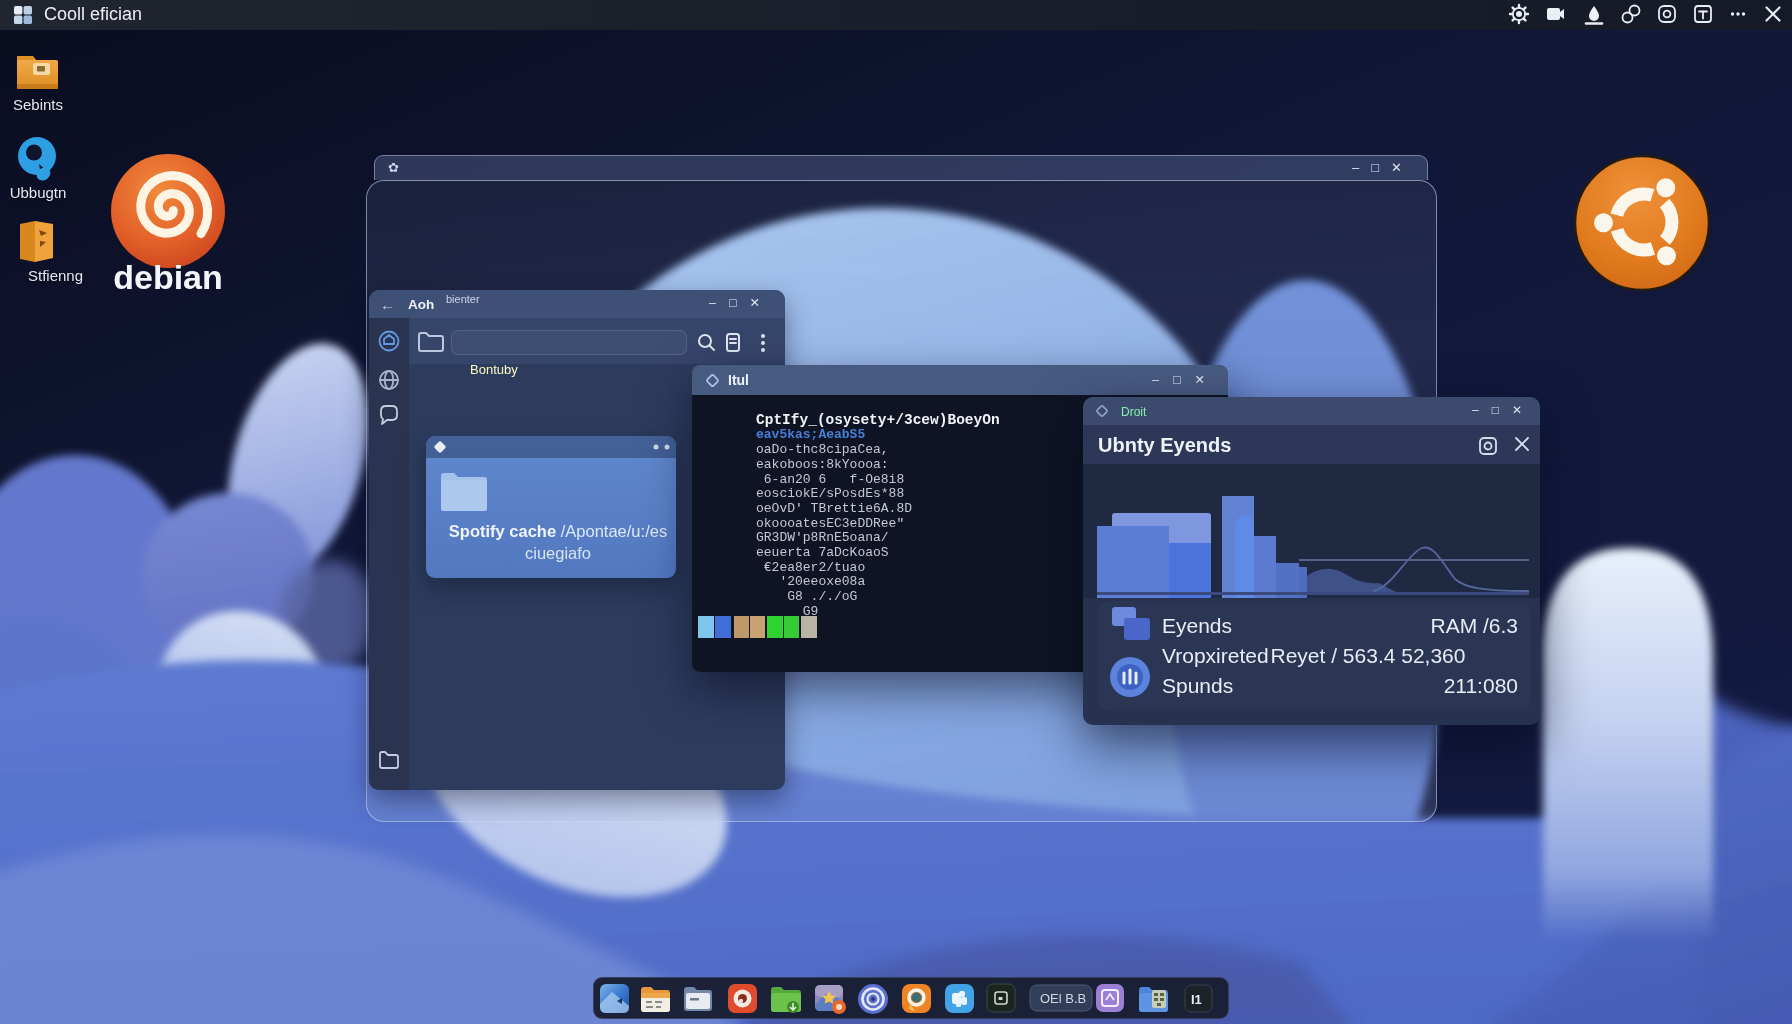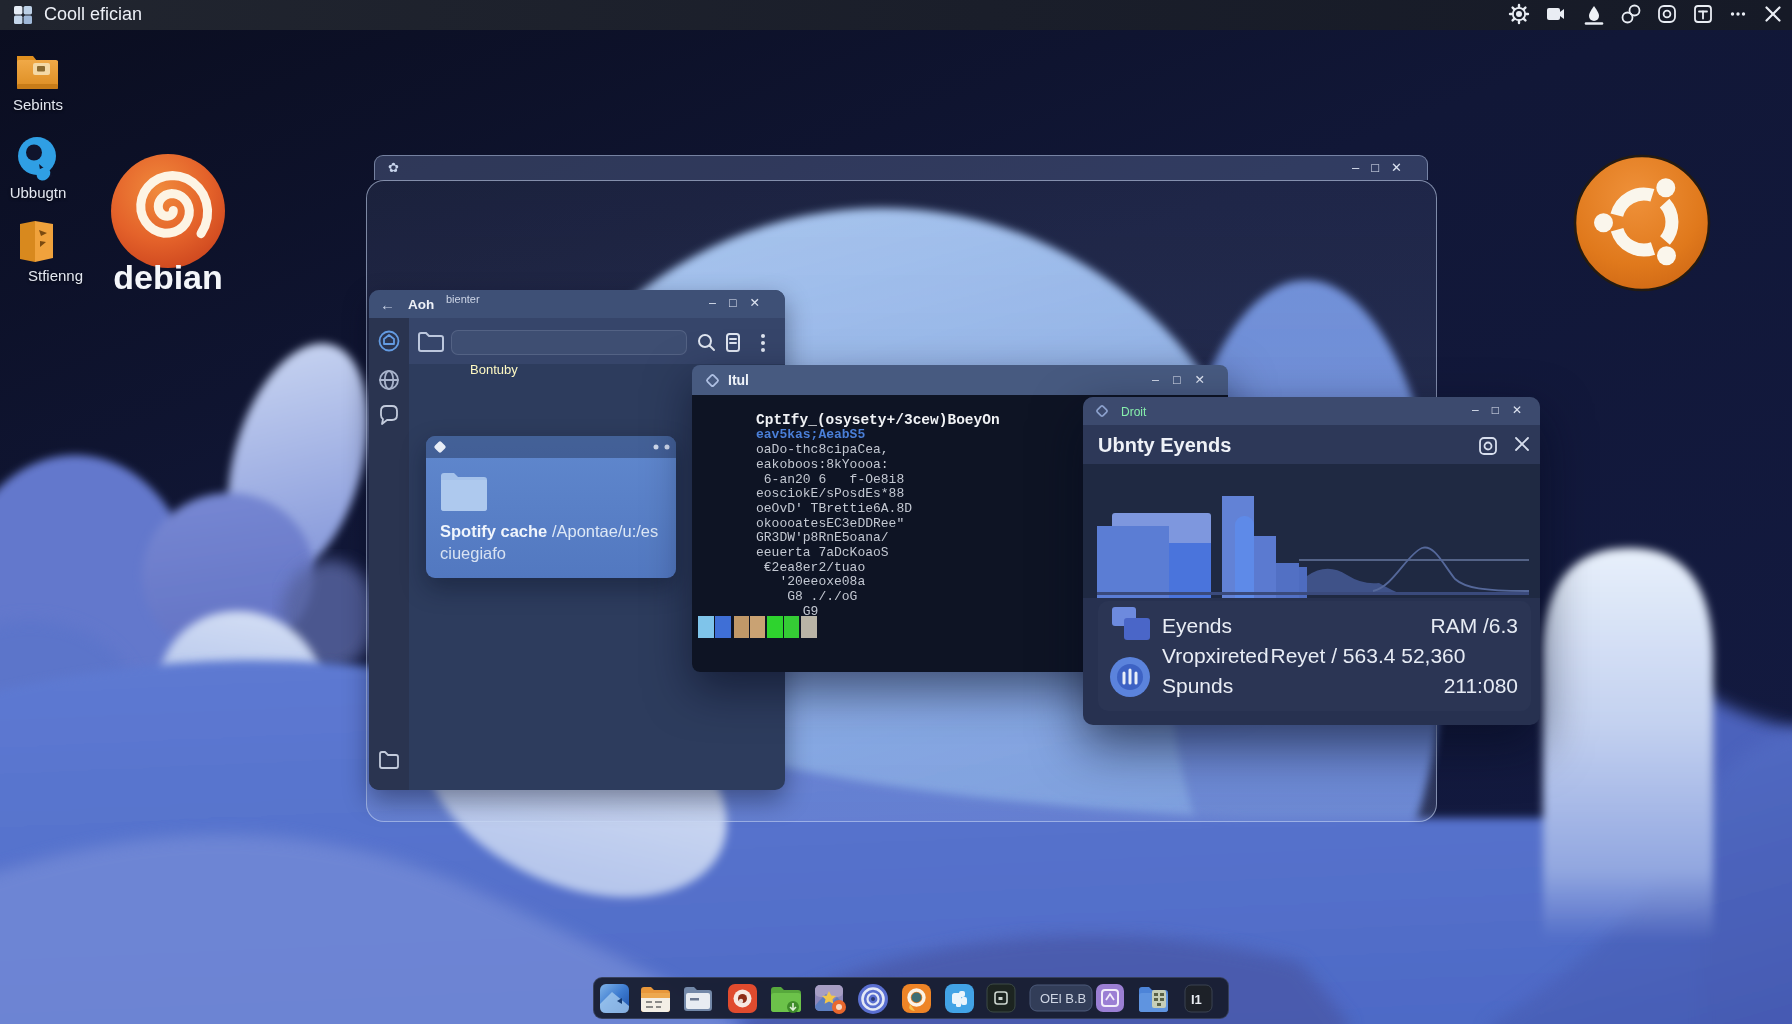--- a/index.html
+++ b/index.html
@@ -298,21 +298,21 @@
       <div class="abs" style="left:0;top:0;width:250px;height:22px;background:rgba(28,42,76,0.42);"></div>
       <svg class="abs" style="left:6px;top:5px;" width="240" height="15" viewBox="0 0 240 15">
         <rect x="3.5" y="1.5" width="9" height="9" rx="2" transform="rotate(45 8 6)" fill="#e8edf6"></rect>
         <circle cx="224" cy="6" r="2.5" fill="#cfd9ec"></circle>
           <circle cx="235" cy="6" r="2.5" fill="#cfd9ec"></circle>
       </svg>
       <svg class="abs" style="left:14px;top:32px;" width="48" height="44" viewBox="0 0 48 44">
         <path d="M1,8 Q1,5 4,5 L14,5 L18,9 L44,9 Q47,9 47,12 L47,40 Q47,43 44,43 L4,43 Q1,43 1,40 Z" fill="#a5c2ea"></path>
         <path d="M1,12 L47,12 L47,40 Q47,43 44,43 L4,43 Q1,43 1,40 Z" fill="#aec9ee"></path>
       </svg>
-      <div class="abs" style="left:14px;top:84px;width:236px;font-size:16.5px;line-height:22px;color:#f0f5fc;white-space:nowrap;">
+      <div class="abs" style="left:14px;top:84px;width:236px;font-size:16.5px;line-height:22px;color:#f0f5fc;white-space:nowrap;text-align:center;">
         <span style="font-weight:bold;">Spotify cache</span><span style="color:#dde8f6;"> /Apontae/u:/es</span><br>
         <span style="color:#d8e2f2;">ciuegiafo</span>
       </div>
     </div>
   </div>
 
   <div class="abs" style="left:692px;top:365px;width:536px;height:307px;border-radius:8px;
        box-shadow:0 18px 45px rgba(5,10,30,0.55);overflow:hidden;">
     <div class="abs" style="left:0;top:0;width:536px;height:30px;background:#475a80;"></div>
     <svg class="abs" style="left:13px;top:8px;" width="15" height="15" viewBox="0 0 15 15">

